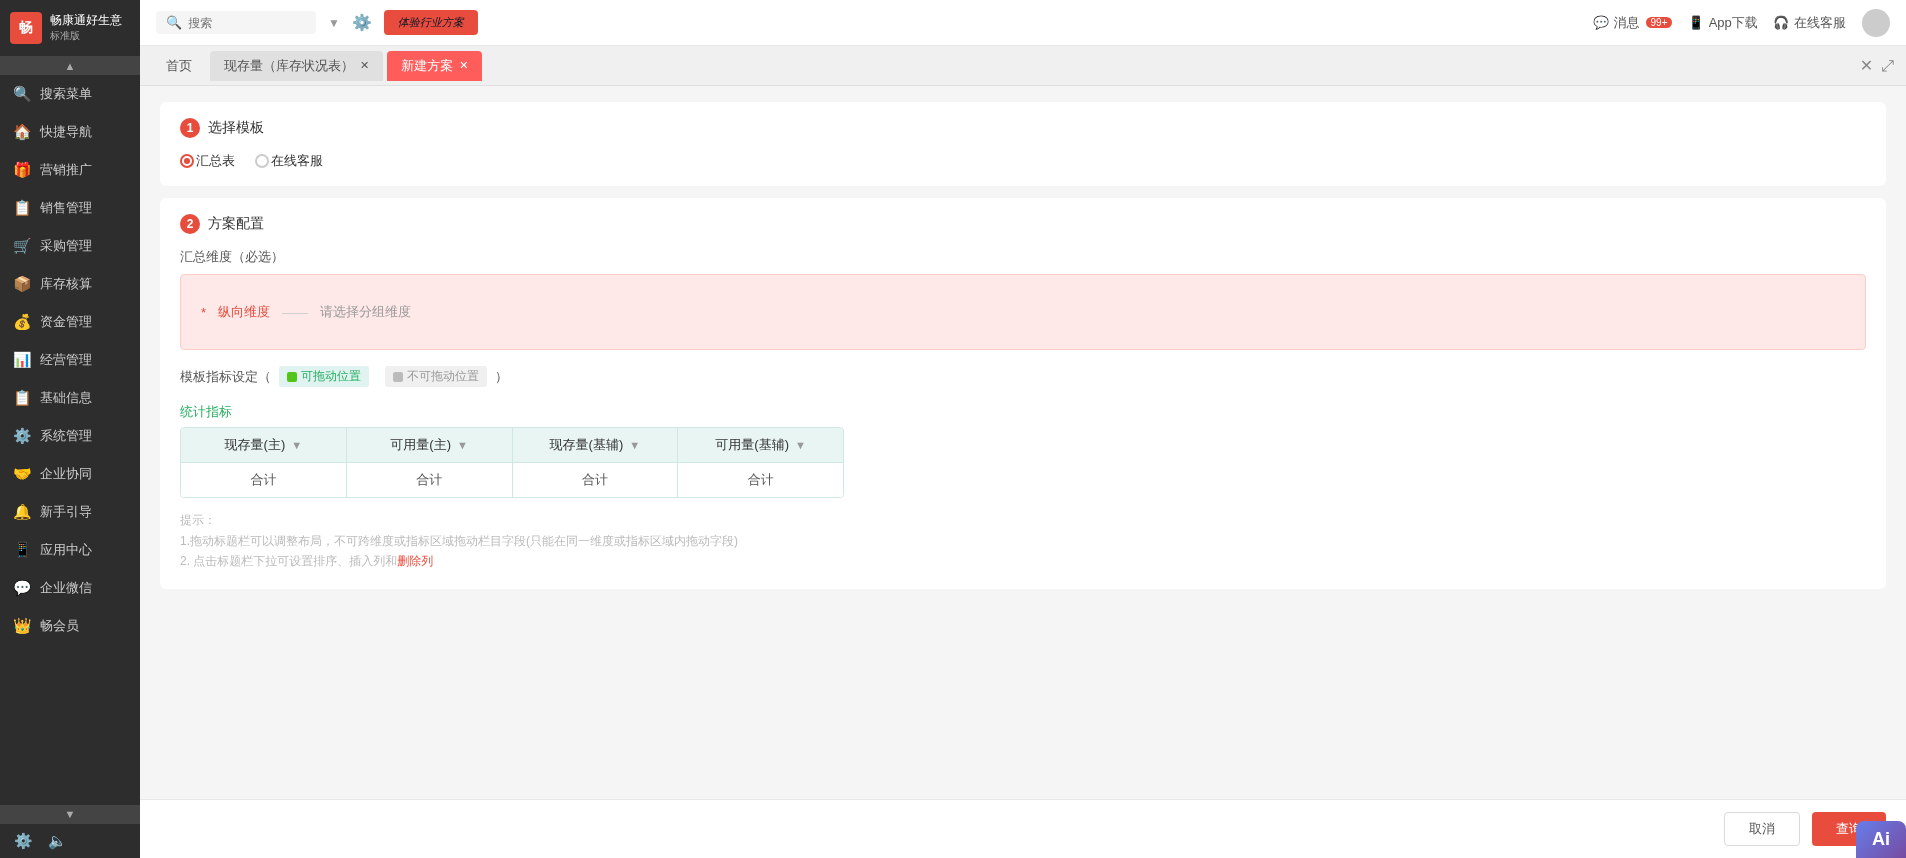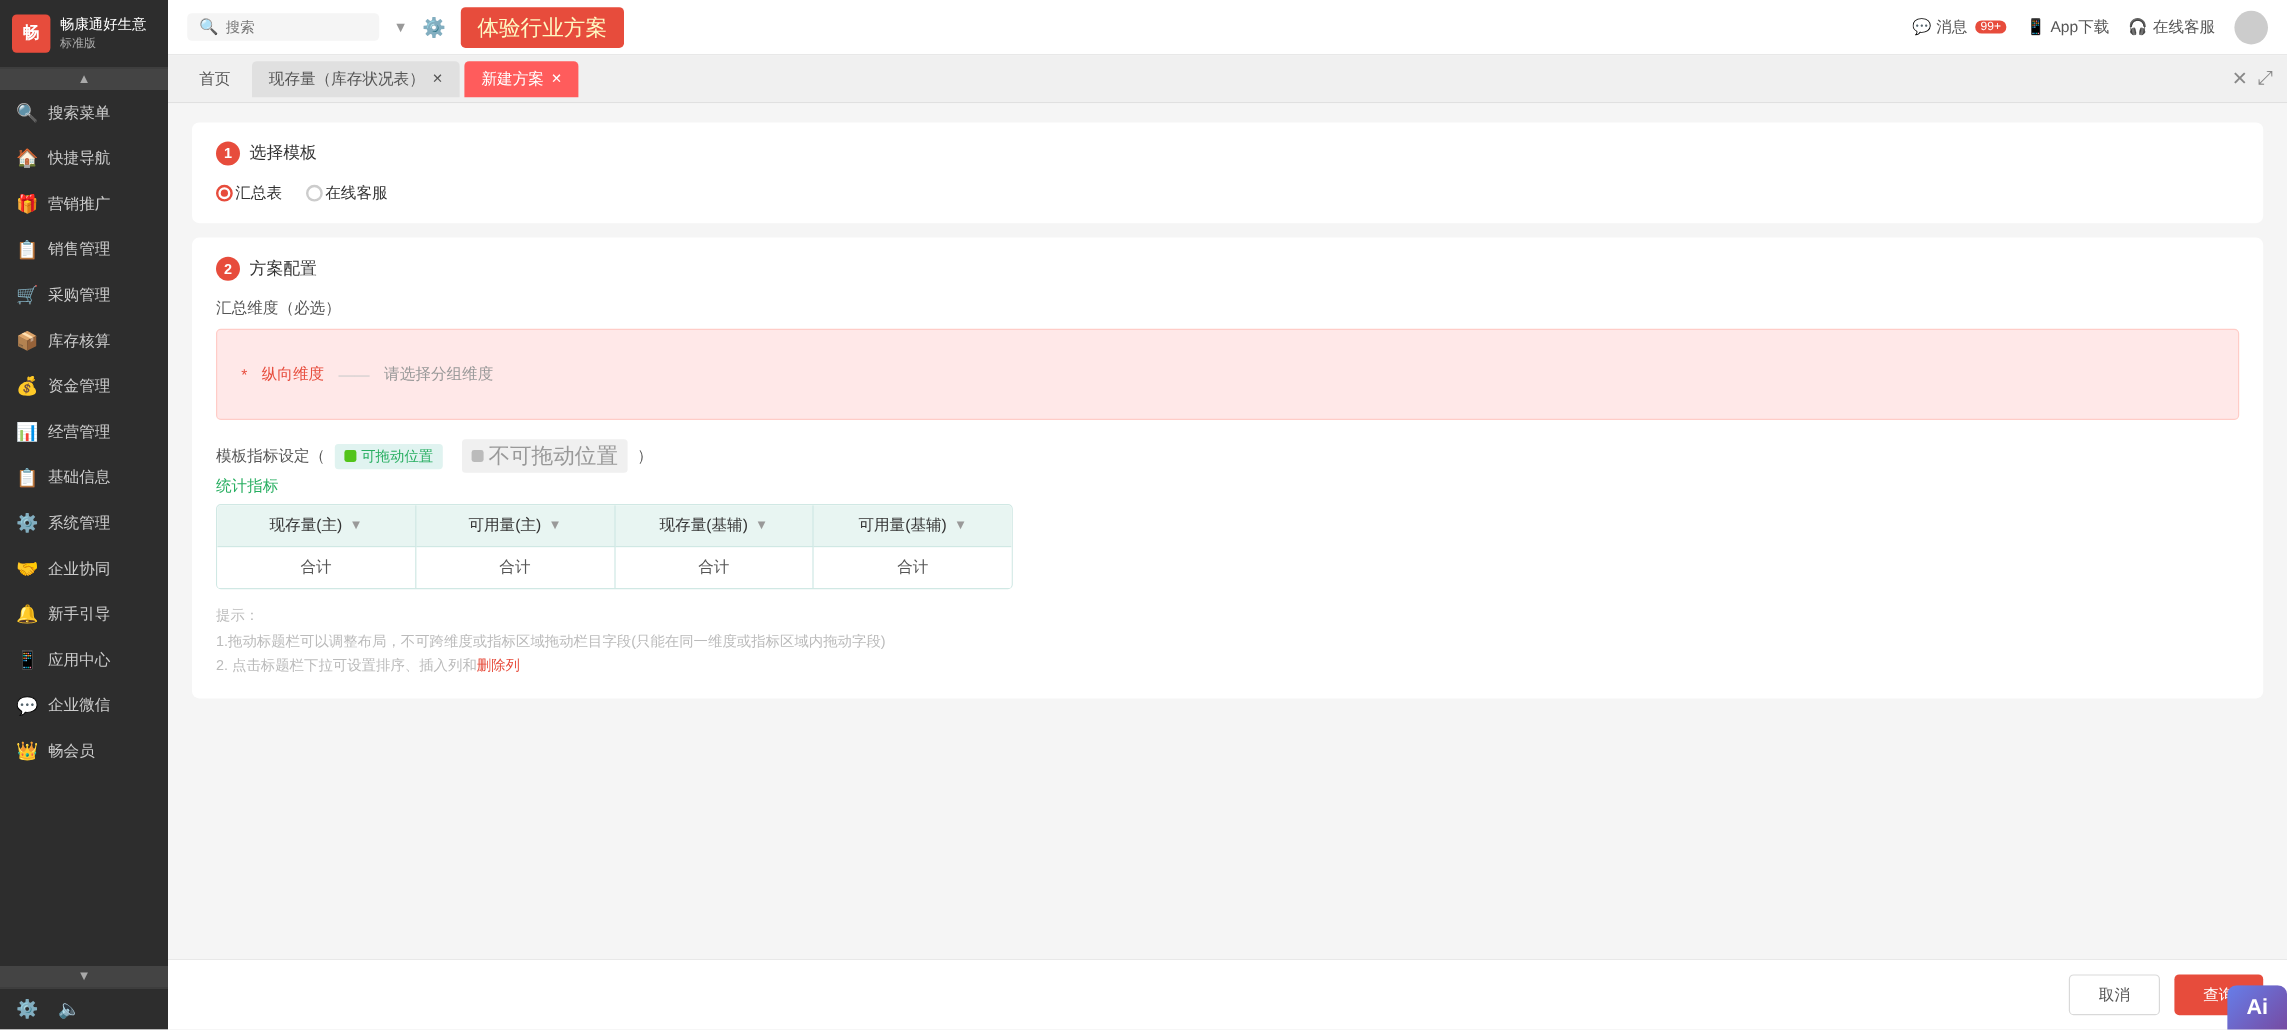--- a/index.html
+++ b/index.html
@@ -71,22 +71,22 @@
       display: flex; align-items: center; gap: 6px;
       background: #f5f5f5; border-radius: 4px; padding: 4px 10px;
       width: 160px;
     }
     .topbar-search input {
       border: none; background: transparent; outline: none; font-size: 12px; color: #999; width: 100px;
     }
     .topbar-dropdown { color: #999; cursor: pointer; font-size: 12px; }
     .topbar-gear { color: #999; cursor: pointer; font-size: 16px; }
     .topbar-trial-btn {
-      background: #e74c3c; color: #fef9c3; border: none; border-radius: 4px;
-      padding: 5px 14px; cursor: pointer; font-size: 18px;
+      background: #e74c3c; color: #0f172a; border: none; border-radius: 4px;
+      padding: 5px 14px; cursor: pointer; font-size: 11px; font-style: italic;
     }
     .topbar-spacer { flex: 1; }
     .topbar-right { display: flex; align-items: center; gap: 16px; }
     .topbar-right-item { display: flex; align-items: center; gap: 4px; color: #555; font-size: 13px; cursor: pointer; }
     .topbar-badge {
       background: #e74c3c; color: white; border-radius: 8px;
       padding: 0 5px; font-size: 10px; margin-left: 2px;
     }
     .topbar-avatar { width: 28px; height: 28px; background: #ccc; border-radius: 50%; }
 
@@ -169,31 +169,31 @@
       display: flex;
       align-items: center;
       gap: 12px;
     }
     .dimension-required { color: #e74c3c; font-size: 13px; }
     .dimension-name { color: #e74c3c; font-weight: 500; }
     .dimension-dash { color: #ccc; }
     .dimension-placeholder { color: #999; font-size: 13px; }
 
     
-    .indicator-header { display: flex; align-items: center; gap: 8px; margin-bottom: 2px; }
+    .indicator-header { display: flex; align-items: center; gap: 8px; margin-bottom: 16px; }
     .indicator-label { font-size: 13px; color: #555; }
     .draggable-badge {
       display: inline-flex; align-items: center; gap: 4px;
       background: #e0f3f0; border-radius: 3px;
       padding: 2px 8px; font-size: 12px; color: #27ae60;
     }
     .non-draggable-badge {
       display: inline-flex; align-items: center; gap: 4px;
       background: #f0f0f0; border-radius: 3px;
-      padding: 2px 8px; font-size: 18px; color: #999;
+      padding: 2px 8px; font-size: 12px; color: #999;
     }
     .badge-dot {
       width: 10px; height: 10px; border-radius: 2px;
     }
     .badge-dot-green { background: #52c41a; }
     .badge-dot-gray { background: #bbb; }
 
     
     .stats-title { color: #27ae60; font-size: 13px; margin-bottom: 6px; }
     .stats-table { border: 1px solid #d0e8e4; border-radius: 4px; overflow: hidden; width: 664px; }

